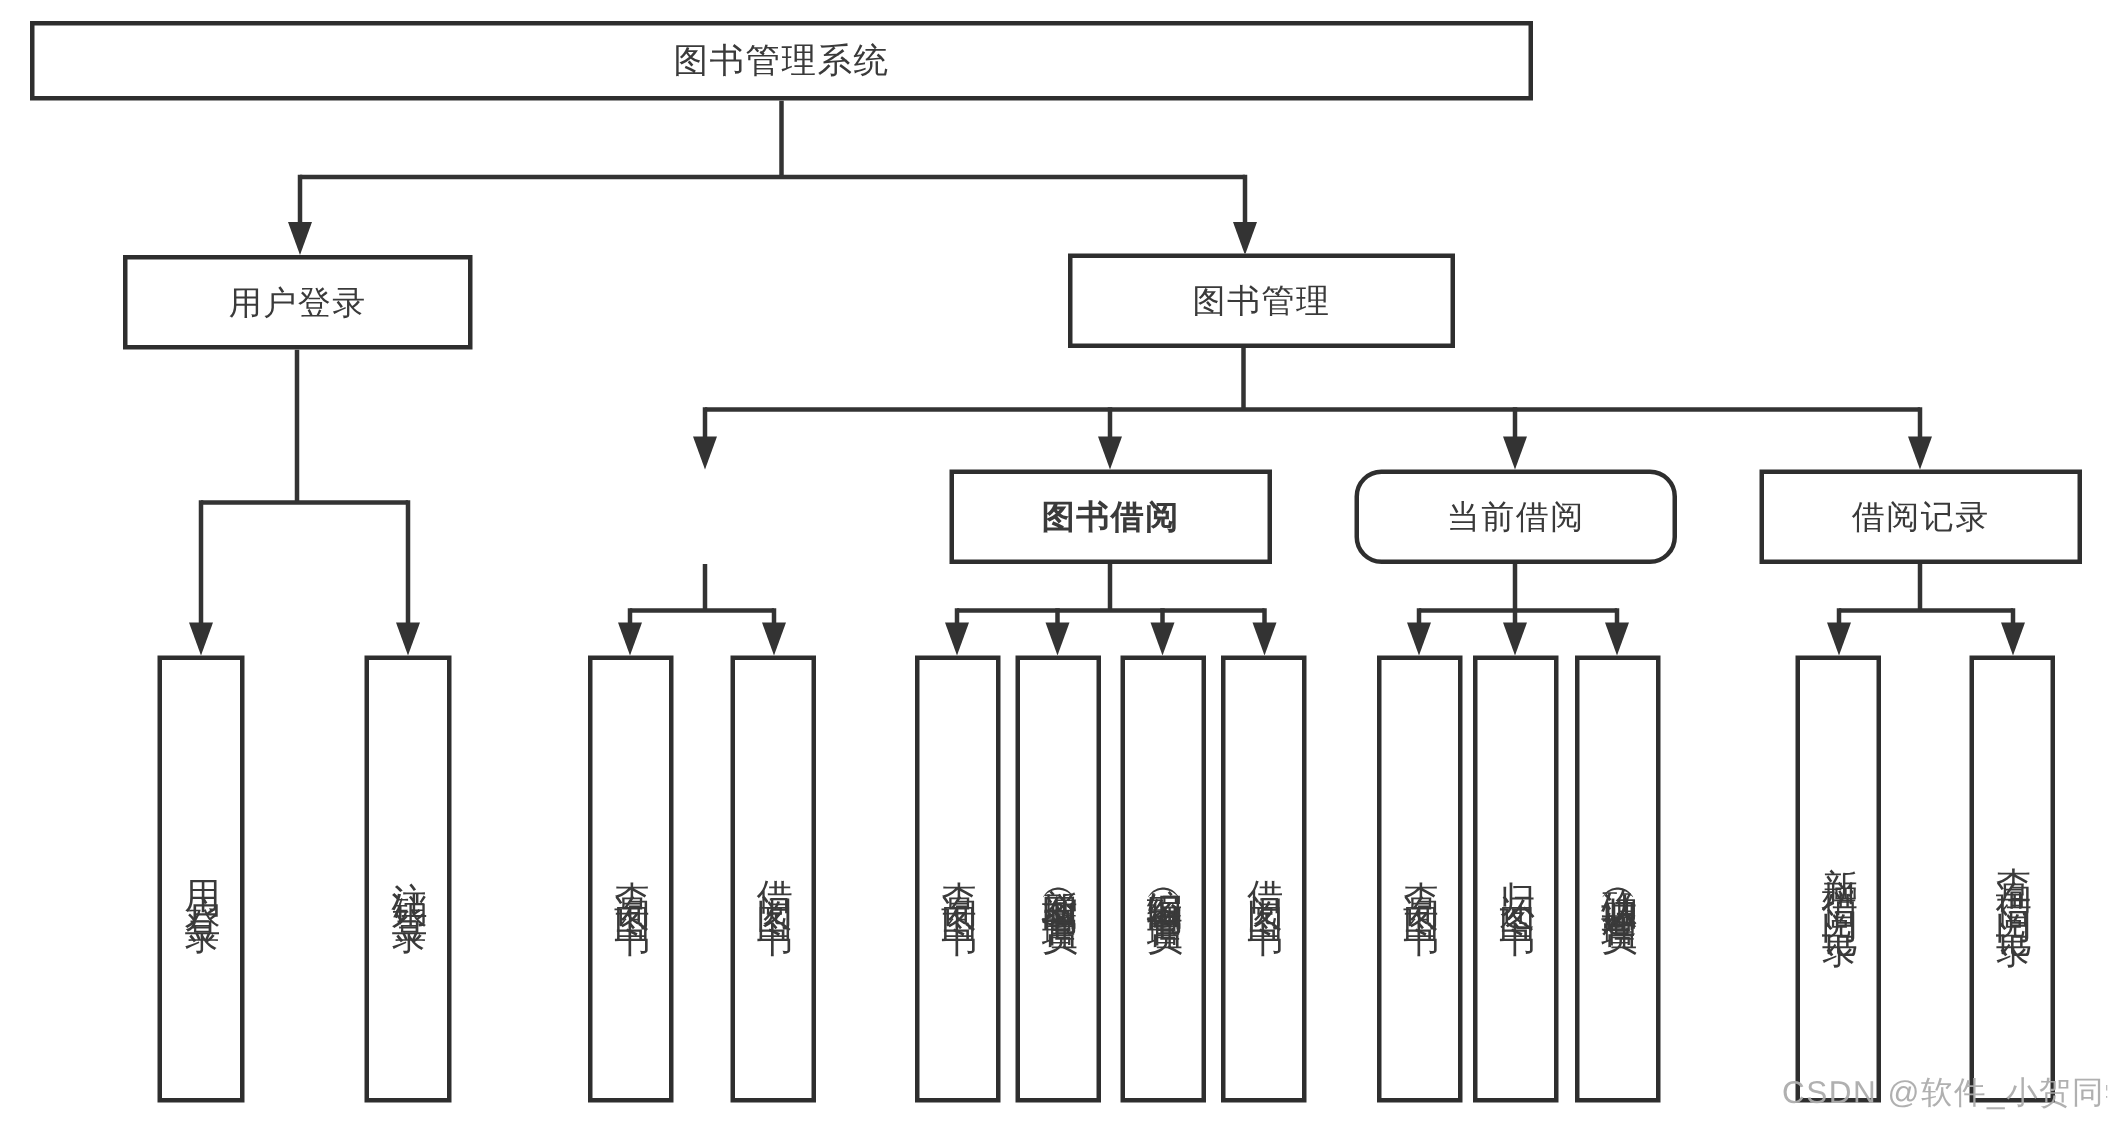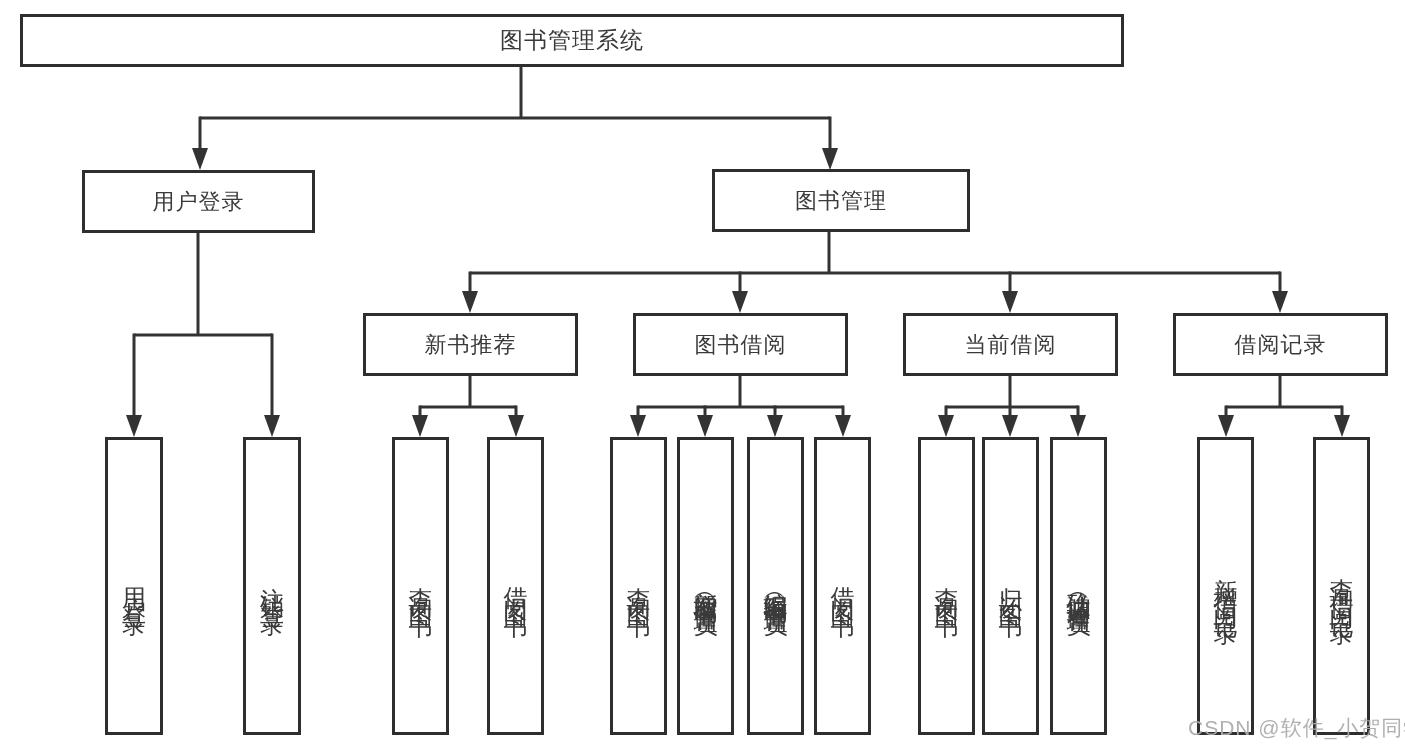--- a/index.html
+++ b/index.html
@@ -106,28 +106,27 @@
       <polygon points="767,415 783,415 775,437"></polygon>
       <polygon points="835,415 851,415 843,437"></polygon>
       <polygon points="938,415 954,415 946,437"></polygon>
       <polygon points="1002,415 1018,415 1010,437"></polygon>
       <polygon points="1070,415 1086,415 1078,437"></polygon>
       <polygon points="1218,415 1234,415 1226,437"></polygon>
       <polygon points="1334,415 1350,415 1342,437"></polygon>
     </g>
   </svg>
 
-  <div class="node root" style="left:20px;top:14px;width:1104px;height:53px;">图书管理系统</div>
+  <div class="node root" style="left:20px;top:14px;width:1002px;height:53px;">图书管理系统</div>
 
   <div class="node" style="left:82px;top:170px;width:233px;height:63px;">用户登录</div>
   <div class="node" style="left:712px;top:169px;width:258px;height:63px;">图书管理</div>
 
-  <div class="node" style="left:363px;top:313px;width:215px;height:63px;">新书推荐</div>
-  <div class="node" style="left:633px;top:313px;width:215px;height:63px;">图书借阅</div>
-  <div class="node" style="left:903px;top:313px;width:215px;height:63px;">当前借阅</div>
+  <div class="node" style="left:633px;top:313px;width:215px;height:63px;font-weight:bold;">图书借阅</div>
+  <div class="node" style="left:903px;top:313px;width:215px;height:63px;border-radius:18px;">当前借阅</div>
   <div class="node" style="left:1173px;top:313px;width:215px;height:63px;">借阅记录</div>
 
   <div class="node leaf" style="left:105px;top:437px;width:58px;height:298px;">
     <span>用户登录</span>
   </div>
   <div class="node leaf" style="left:243px;top:437px;width:58px;height:298px;">
     <span>注销登录</span>
   </div>
 
   <div class="node leaf" style="left:392px;top:437px;width:57px;height:298px;">

